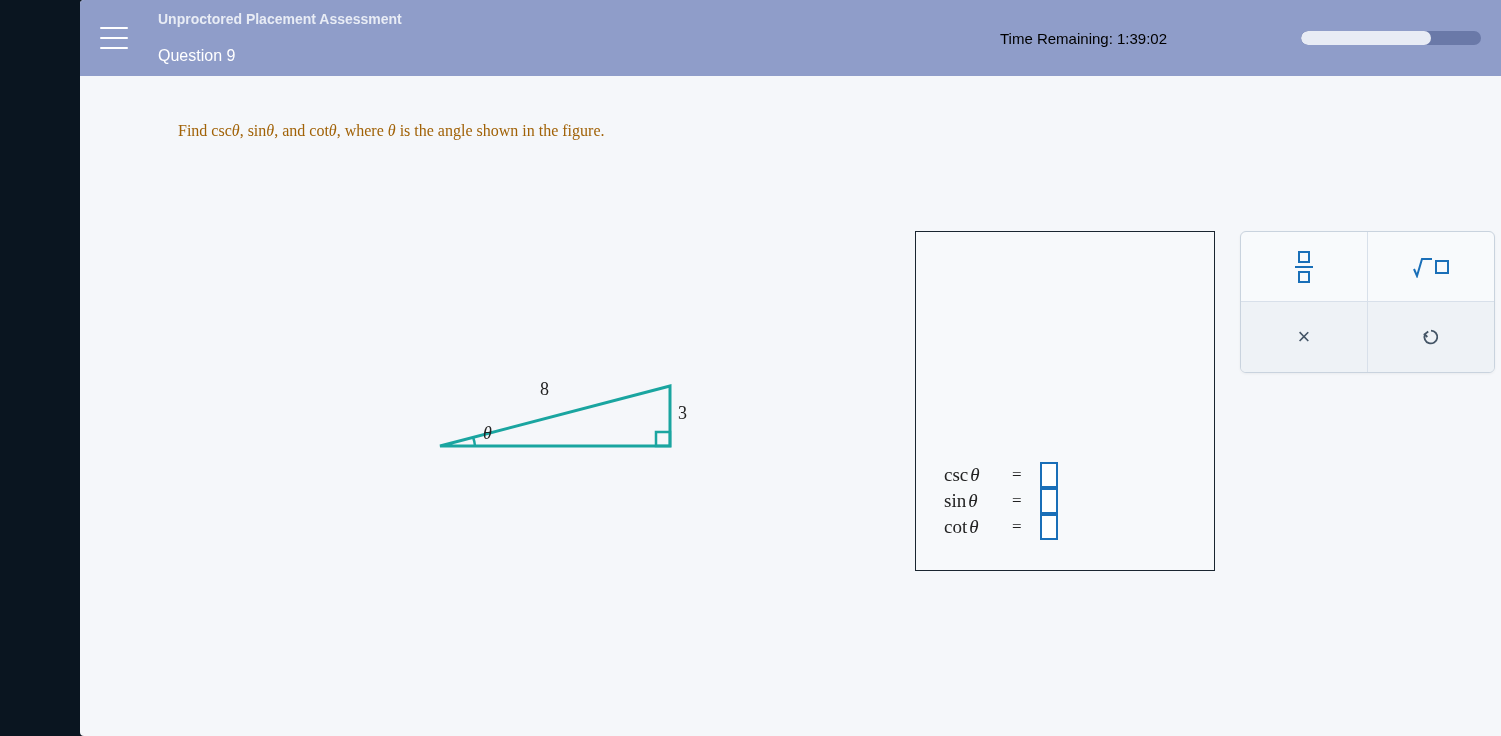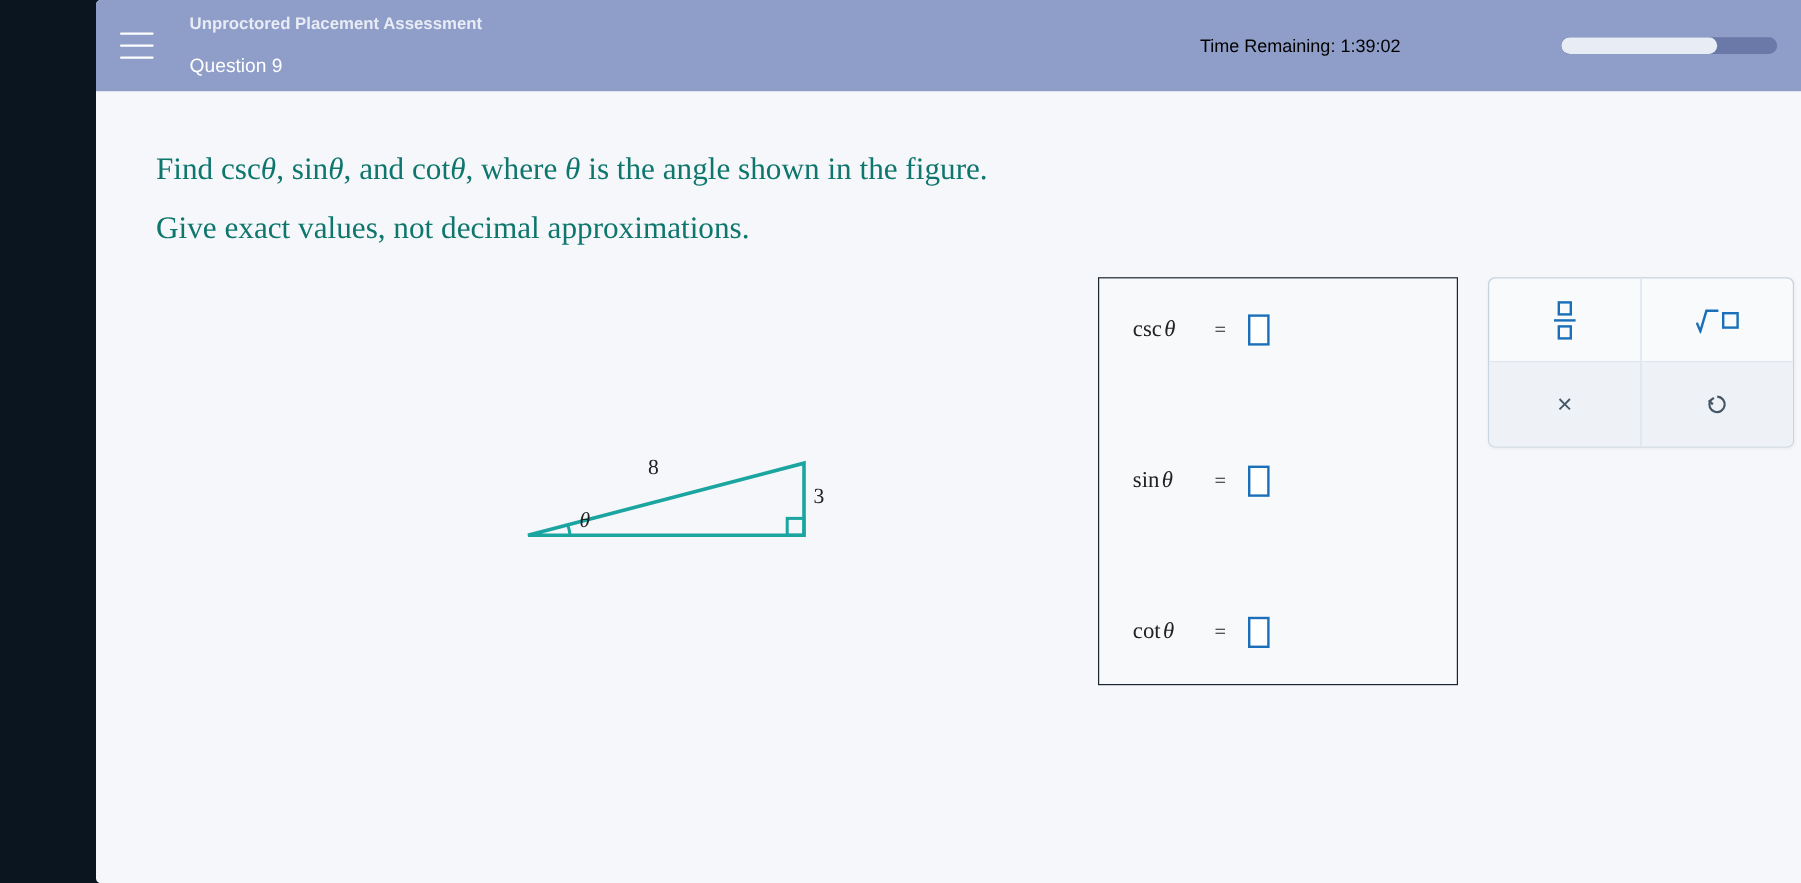--- a/index.html
+++ b/index.html
@@ -80,24 +80,25 @@
       width: 72%;
       background: #e8ecf5;
       border-radius: 8px;
     }
     .content {
       padding: 40px 50px;
       position: relative;
       height: calc(100% - 64px);
     }
     .problem-text {
-      font-size: 26px;
-      color: #0f766e;
+      font-size: 16px;
+      color: #a16207;
       line-height: 1.9;
       font-family: Georgia, 'Times New Roman', serif;
+      margin-left: 48px;
     }
     .problem-text .math-fn {
       font-family: 'Times New Roman', Georgia, serif;
     }
     .theta { font-style: italic; font-family: 'Times New Roman', serif; }
     .triangle-area {
       position: absolute;
       left: 340px;
       top: 260px;
       width: 300px;
@@ -107,21 +108,21 @@
       position: absolute;
       left: 835px;
       top: 155px;
       width: 300px;
       height: 340px;
       border: 1px solid #1a2530;
       background: #f7f9fb;
       padding: 30px 28px;
       display: flex;
       flex-direction: column;
-      justify-content: space-between;
+      justify-content: flex-end;
     }
     .answer-row {
       display: flex;
       align-items: center;
       gap: 18px;
       font-family: 'Times New Roman', Georgia, serif;
       font-size: 19px;
       color: #222;
     }
     .answer-row .label { min-width: 50px; }
@@ -217,21 +218,20 @@
 
   <div class="content">
 
     <div class="problem-text">
       <div>
         <span>Find </span>
         <span class="math-fn">csc</span><span class="theta">θ</span><span>, </span>
         <span class="math-fn">sin</span><span class="theta">θ</span><span>, and </span>
         <span class="math-fn">cot</span><span class="theta">θ</span><span>, where </span><span class="theta">θ</span><span> is the angle shown in the figure.</span>
       </div>
-      <div>Give exact values, not decimal approximations.</div>
     </div>
 
     <div class="triangle-area">
       <svg width="300" height="130" viewBox="0 0 300 130">
         <polygon points="20,110 250,110 250,50" fill="none" stroke="#1aa5a0" stroke-width="3"></polygon>
         <rect x="236" y="96" width="14" height="14" fill="none" stroke="#1aa5a0" stroke-width="2.5"></rect>
         <path d="M 55 110 A 35 35 0 0 0 53 101" fill="none" stroke="#1aa5a0" stroke-width="2.5"></path>
       </svg>
       <div style="position:absolute; left:120px; top:43px; font-family:'Times New Roman',serif; font-size:18px; color:#222;">8</div>
       <div style="position:absolute; left:258px; top:67px; font-family:'Times New Roman',serif; font-size:18px; color:#222;">3</div>

